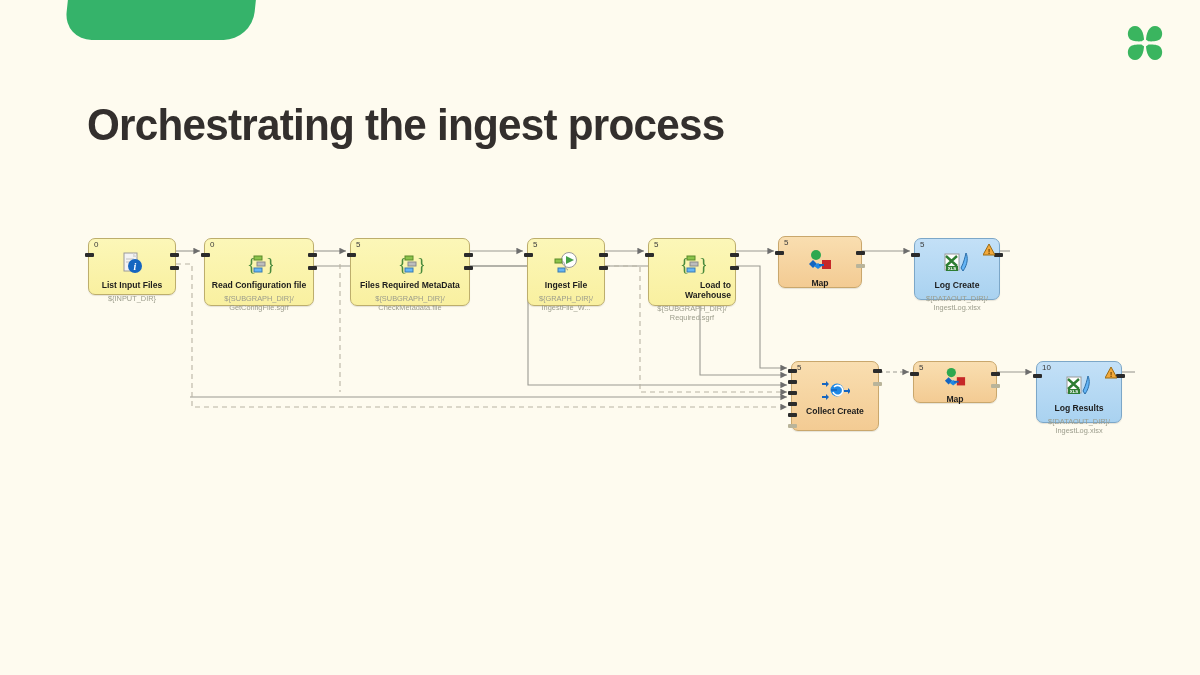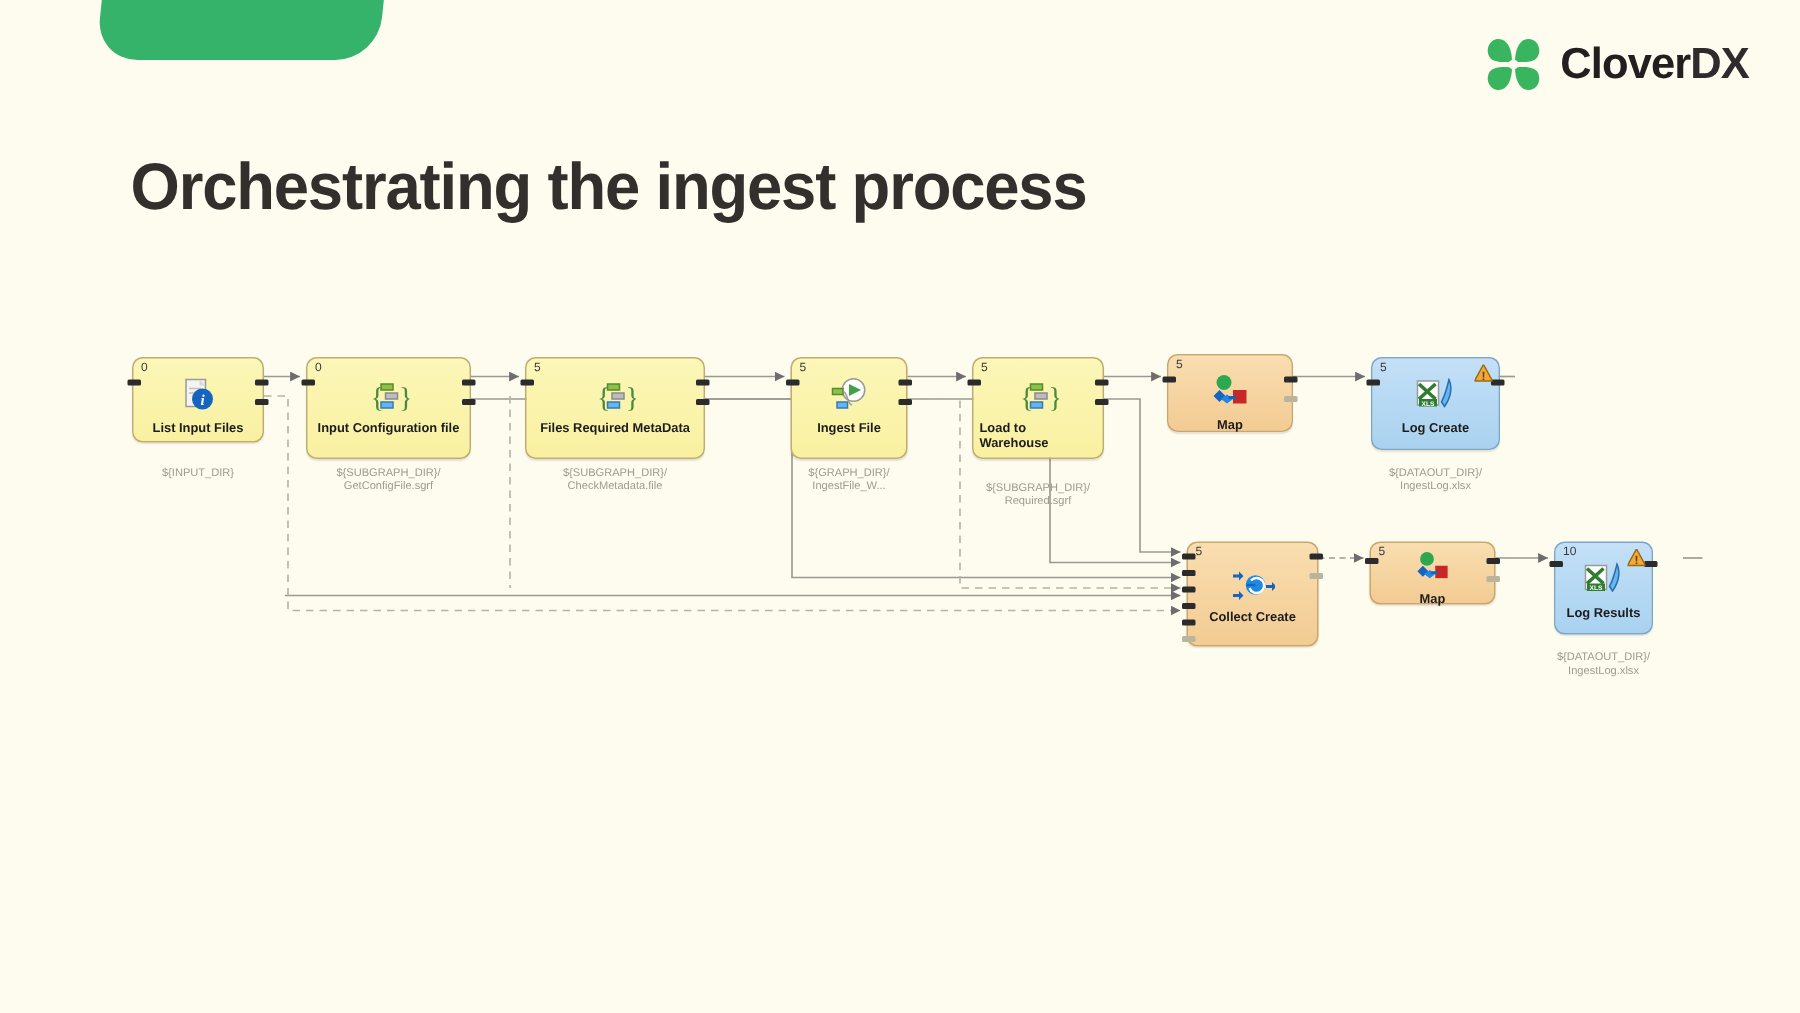--- a/index.html
+++ b/index.html
@@ -48,25 +48,25 @@
 
   .node .port-num{
     position:absolute;left:5px;top:1px;font-size:8px;color:#3a3a3a;
     line-height:10px;
   }
   .node .warn{
     position:absolute;right:4px;top:3px;width:12px;height:11px;
   }
   .node .icon{margin-top:13px;height:24px;display:flex;align-items:center;justify-content:center;}
   .node .nm{
-    font-size:8.6px;font-weight:bold;color:#1d1d1d;text-align:left;
+    font-size:8.6px;font-weight:bold;color:#1d1d1d;text-align:right;
     margin-top:4px;line-height:10px;padding:0 4px;
   }
   .node .sub{
-    font-size:7.4px;color:#9B9C8B;text-align:center;line-height:9.4px;margin-top:20px;padding:0 3px;
+    font-size:7.4px;color:#9B9C8B;text-align:center;line-height:9.4px;margin-top:4px;padding:0 3px;
   }
   .node .sub span{display:block;}
 
   
   .pin,.pout{
     position:absolute;width:9px;height:4px;background:#2b2b2b;border-radius:1px;
   }
   .pin{left:-4px;}
   .pout{right:-4px;}
   .pin.dim,.pout.dim{background:#b9b49a;}
@@ -81,21 +81,20 @@
     <svg width="42" height="42" viewBox="0 0 42 42">
       <g fill="#3AB55F">
         <path d="M20 19 C20 19 8 21 5 16 C2 11 5 4 11 4 C17 4 20 11 20 19 Z"></path>
         <path d="M22 19 C22 19 34 21 37 16 C40 11 37 4 31 4 C25 4 22 11 22 19 Z"></path>
         <path d="M20 23 C20 23 8 21 5 26 C2 31 5 38 11 38 C17 38 20 31 20 23 Z"></path>
         <path d="M22 23 C22 23 34 21 37 26 C40 31 37 38 31 38 C25 38 22 31 22 23 Z"></path>
       </g>
       <circle cx="21" cy="21" r="3.2" fill="#FEFBEF"></circle>
     </svg>
   </span>
-  <span class="logo-text"><span>Clover</span><span class="dx">DX</span></span>
 </div>
 
 <div class="title">Orchestrating the ingest process</div>
 
 <div class="canvas">
 
   <svg class="edges">
     <defs>
       <marker id="ar" markerWidth="7" markerHeight="7" refX="6" refY="3" orient="auto">
         <path d="M0,0 L6,3 L0,6 z" fill="#6d6d6d"></path>
@@ -155,21 +154,21 @@
     <span class="pout" style="top:27px;"></span>
     <span class="icon">
       <svg width="28" height="24" viewBox="0 0 28 24">
           <text x="2" y="19" font-size="19" fill="#4a8a3c" font-family="Liberation Serif, serif">{</text>
           <text x="21" y="19" font-size="19" fill="#4a8a3c" font-family="Liberation Serif, serif">}</text>
           <rect x="9" y="4" width="8" height="4" fill="#8BC34A" stroke="#5a8a2a"></rect>
           <rect x="12" y="10" width="8" height="4" fill="#BDBDBD" stroke="#8a8a8a"></rect>
           <rect x="9" y="16" width="8" height="4" fill="#64B5F6" stroke="#3a7ab0"></rect>
         </svg>
     </span>
-    <span class="nm">Input Configuration file</span>
+    <span class="nm">Read Configuration file</span>
     <span class="sub">
         <span>${SUBGRAPH_DIR}/</span>
         <span>GetConfigFile.sgrf</span>
       </span>
   </div>
 
   <div class="node yellow" style="left:350px;top:238px;width:120px;height:68px;">
     <span class="port-num">5</span>
     <span class="pin" style="top:14px;"></span>
     <span class="pout" style="top:14px;"></span>
@@ -308,21 +307,21 @@
           <circle cx="11" cy="5" r="5" fill="#2EA84F"></circle>
           <rect x="17" y="10" width="9" height="9" fill="#C62828"></rect>
           <path d="M4,14 l4,-4 4,4 -4,4 z" fill="#1565C0"></path>
           <path d="M9,16 l4,-3 4,3 -4,3 z" fill="#1E88E5"></path>
           <path d="M14,15 l5,0" stroke="#1565C0" stroke-width="2"></path>
         </svg>
     </span>
     <span class="nm">Map</span>
   </div>
 
-  <div class="node blue" style="left:1036px;top:361px;width:66px;height:62px;">
+  <div class="node blue" style="left:1036px;top:361px;width:86px;height:62px;">
     <span class="port-num">10</span>
     <span class="pin" style="top:12px;"></span>
     <span class="pout" style="top:12px;"></span>
     <span class="warn">
       <svg width="12" height="12" viewBox="0 0 12 12">
           <path d="M6,0 L12,11 L0,11 Z" fill="#F2A93B" stroke="#9a6b13"></path>
           <text x="6" y="10" font-size="8" fill="#6b3f00" text-anchor="middle" font-family="Liberation Sans, sans-serif" font-weight="bold">!</text>
         </svg>
     </span>
     <span class="icon">

